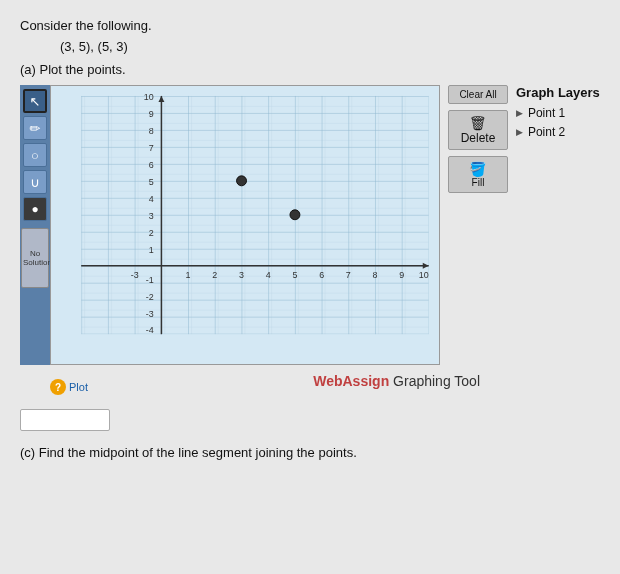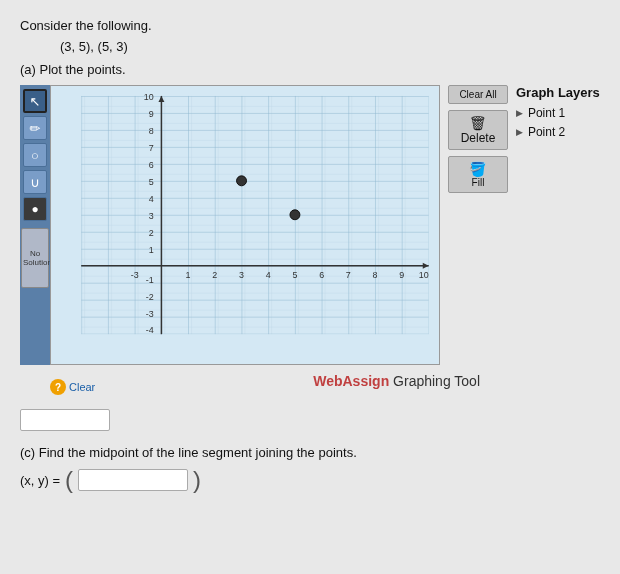--- a/index.html
+++ b/index.html
@@ -339,35 +339,29 @@
     <div class="layer-item">
       <span class="layer-arrow">▶</span>
       <span>Point 2</span>
     </div>
   </div>
 </div>
 
 <div style="display:flex; align-items:center; justify-content:space-between; width: 430px; margin-left: 30px;">
   <div class="help-btn">
     <div class="help-icon">?</div>
-    <span>Clear</span>
+    <span>Plot</span>
   </div>
   <div class="webassign-footer">
     <span class="brand">WebAssign</span>
     <span> Graphing Tool</span>
   </div>
 </div>
 
 <div class="part-b">
   <input class="answer-input" type="text" placeholder="" style="">
 </div>
 
 <div class="part-c">
   <div class="part-label">
     <span>(c)  Find the midpoint of the line segment joining the points.</span>
   </div>
-  <div class="midpoint-row">
-    <span>(x, y) =</span>
-    <span class="paren">(</span>
-    <input class="midpoint-input" type="text" placeholder="" style="">
-    <span class="paren">)</span>
-  </div>
 </div>
 
 </body></html>

